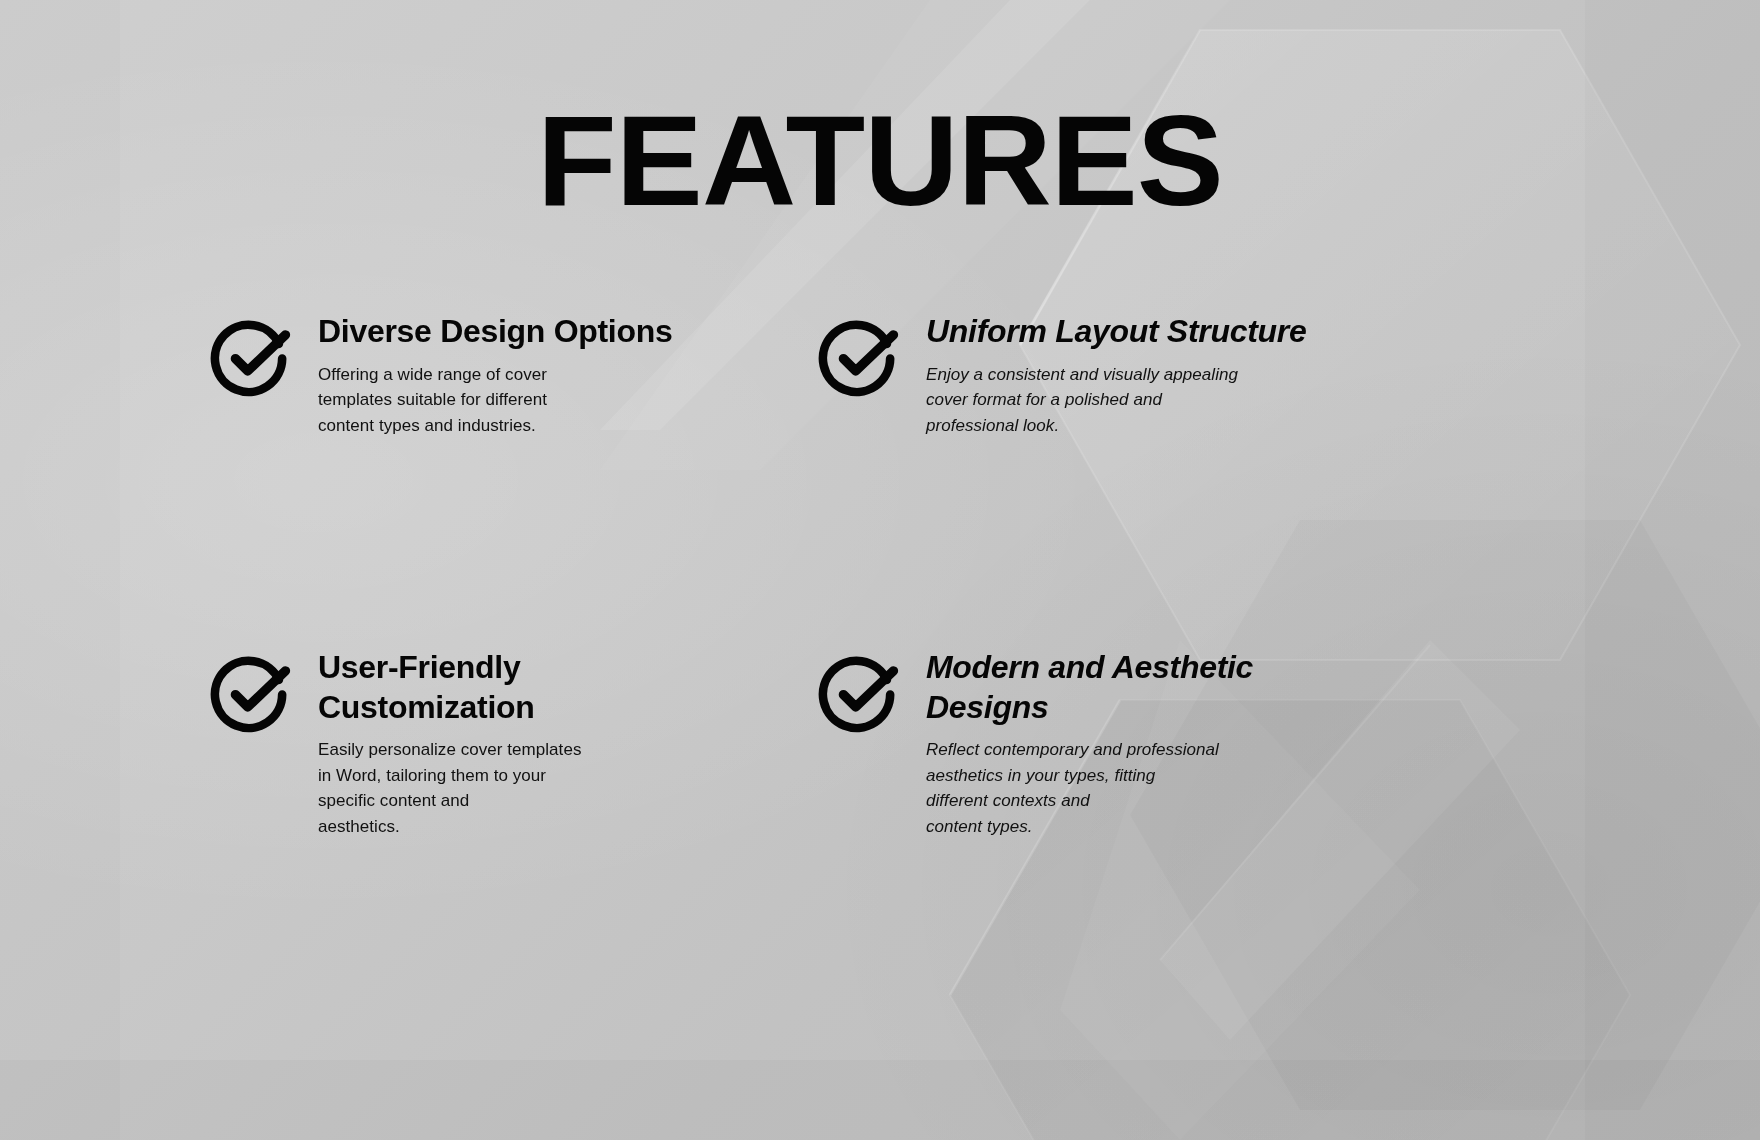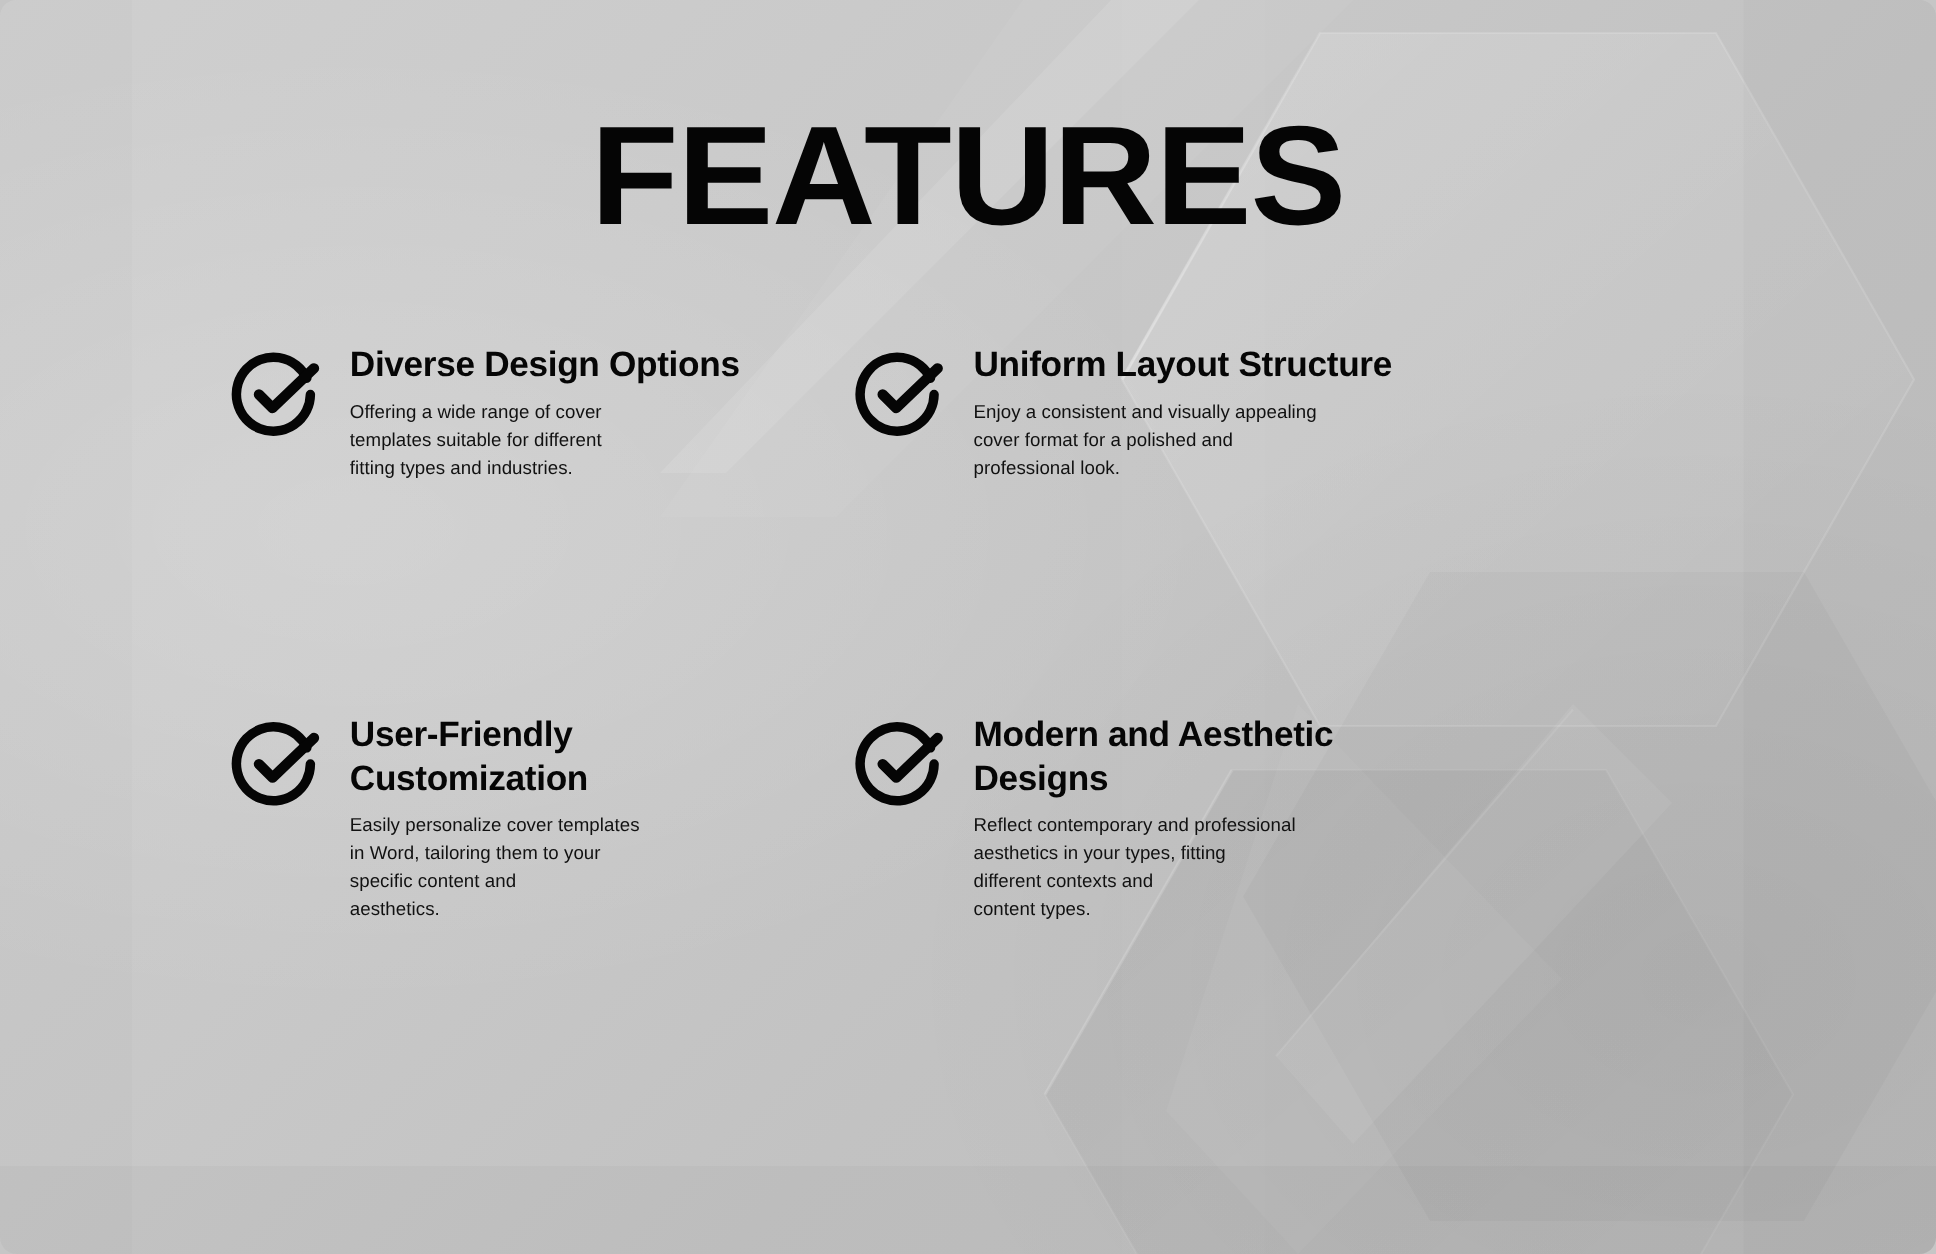--- a/index.html
+++ b/index.html
@@ -18,21 +18,20 @@
 
   
   #slide {
     position: absolute;
     inset: 0;
     width: 1760px;
     height: 1140px;
     overflow: hidden;
     background:
       linear-gradient(135deg, #cfcfcf 0%, #c8c8c8 38%, #c2c2c2 62%, #bdbdbd 100%);
-    border-radius: 15px;
   }
 
   #bg-texture {
     position: absolute;
     inset: 0;
     width: 100%;
     height: 100%;
     pointer-events: none;
   }
 
@@ -77,21 +76,21 @@
   }
 
   .feature {
     position: absolute;
     display: flex;
     align-items: flex-start;
     gap: 26px;
   }
 
   .feature.col-left  { left: 210px;  width: 520px; }
-  .feature.col-right { left: 777px;  width: 560px; }
+  .feature.col-right { left: 818px;  width: 560px; font-style: italic; }
   .feature.row-top    { top: 0px; }
   .feature.row-bottom { top: 336px; }
 
   .feature-icon {
     flex: 0 0 auto;
     width: 82px;
     height: 82px;
     margin-top: 4px;
   }
   .feature-icon svg { display:block; width:82px; height:82px; }
@@ -177,21 +176,21 @@
           </svg>
         </div>
         <div class="feature-body">
           <div class="feature-title">
             <span class="ln">Diverse Design</span>
             <span class="ln">Options</span>
           </div>
           <div class="feature-desc">
             <span class="ln">Offering a wide range of cover</span>
             <span class="ln">templates suitable for different</span>
-            <span class="ln">fitting types and industries.</span>
+            <span class="ln">content types and industries.</span>
 
           </div>
         </div>
       </div>
 
       <div class="feature col-right row-top">
         <div class="feature-icon">
           <svg viewBox="0 0 100 100" fill="none">
             <path d="M84 34 A41 41 0 1 0 88 52" stroke="#050505" stroke-width="10.5" stroke-linecap="round" fill="none"></path>
             <path d="M31 52 L46 67 L92 23" stroke="#050505" stroke-width="11.5" stroke-linecap="round" stroke-linejoin="round" fill="none"></path>

